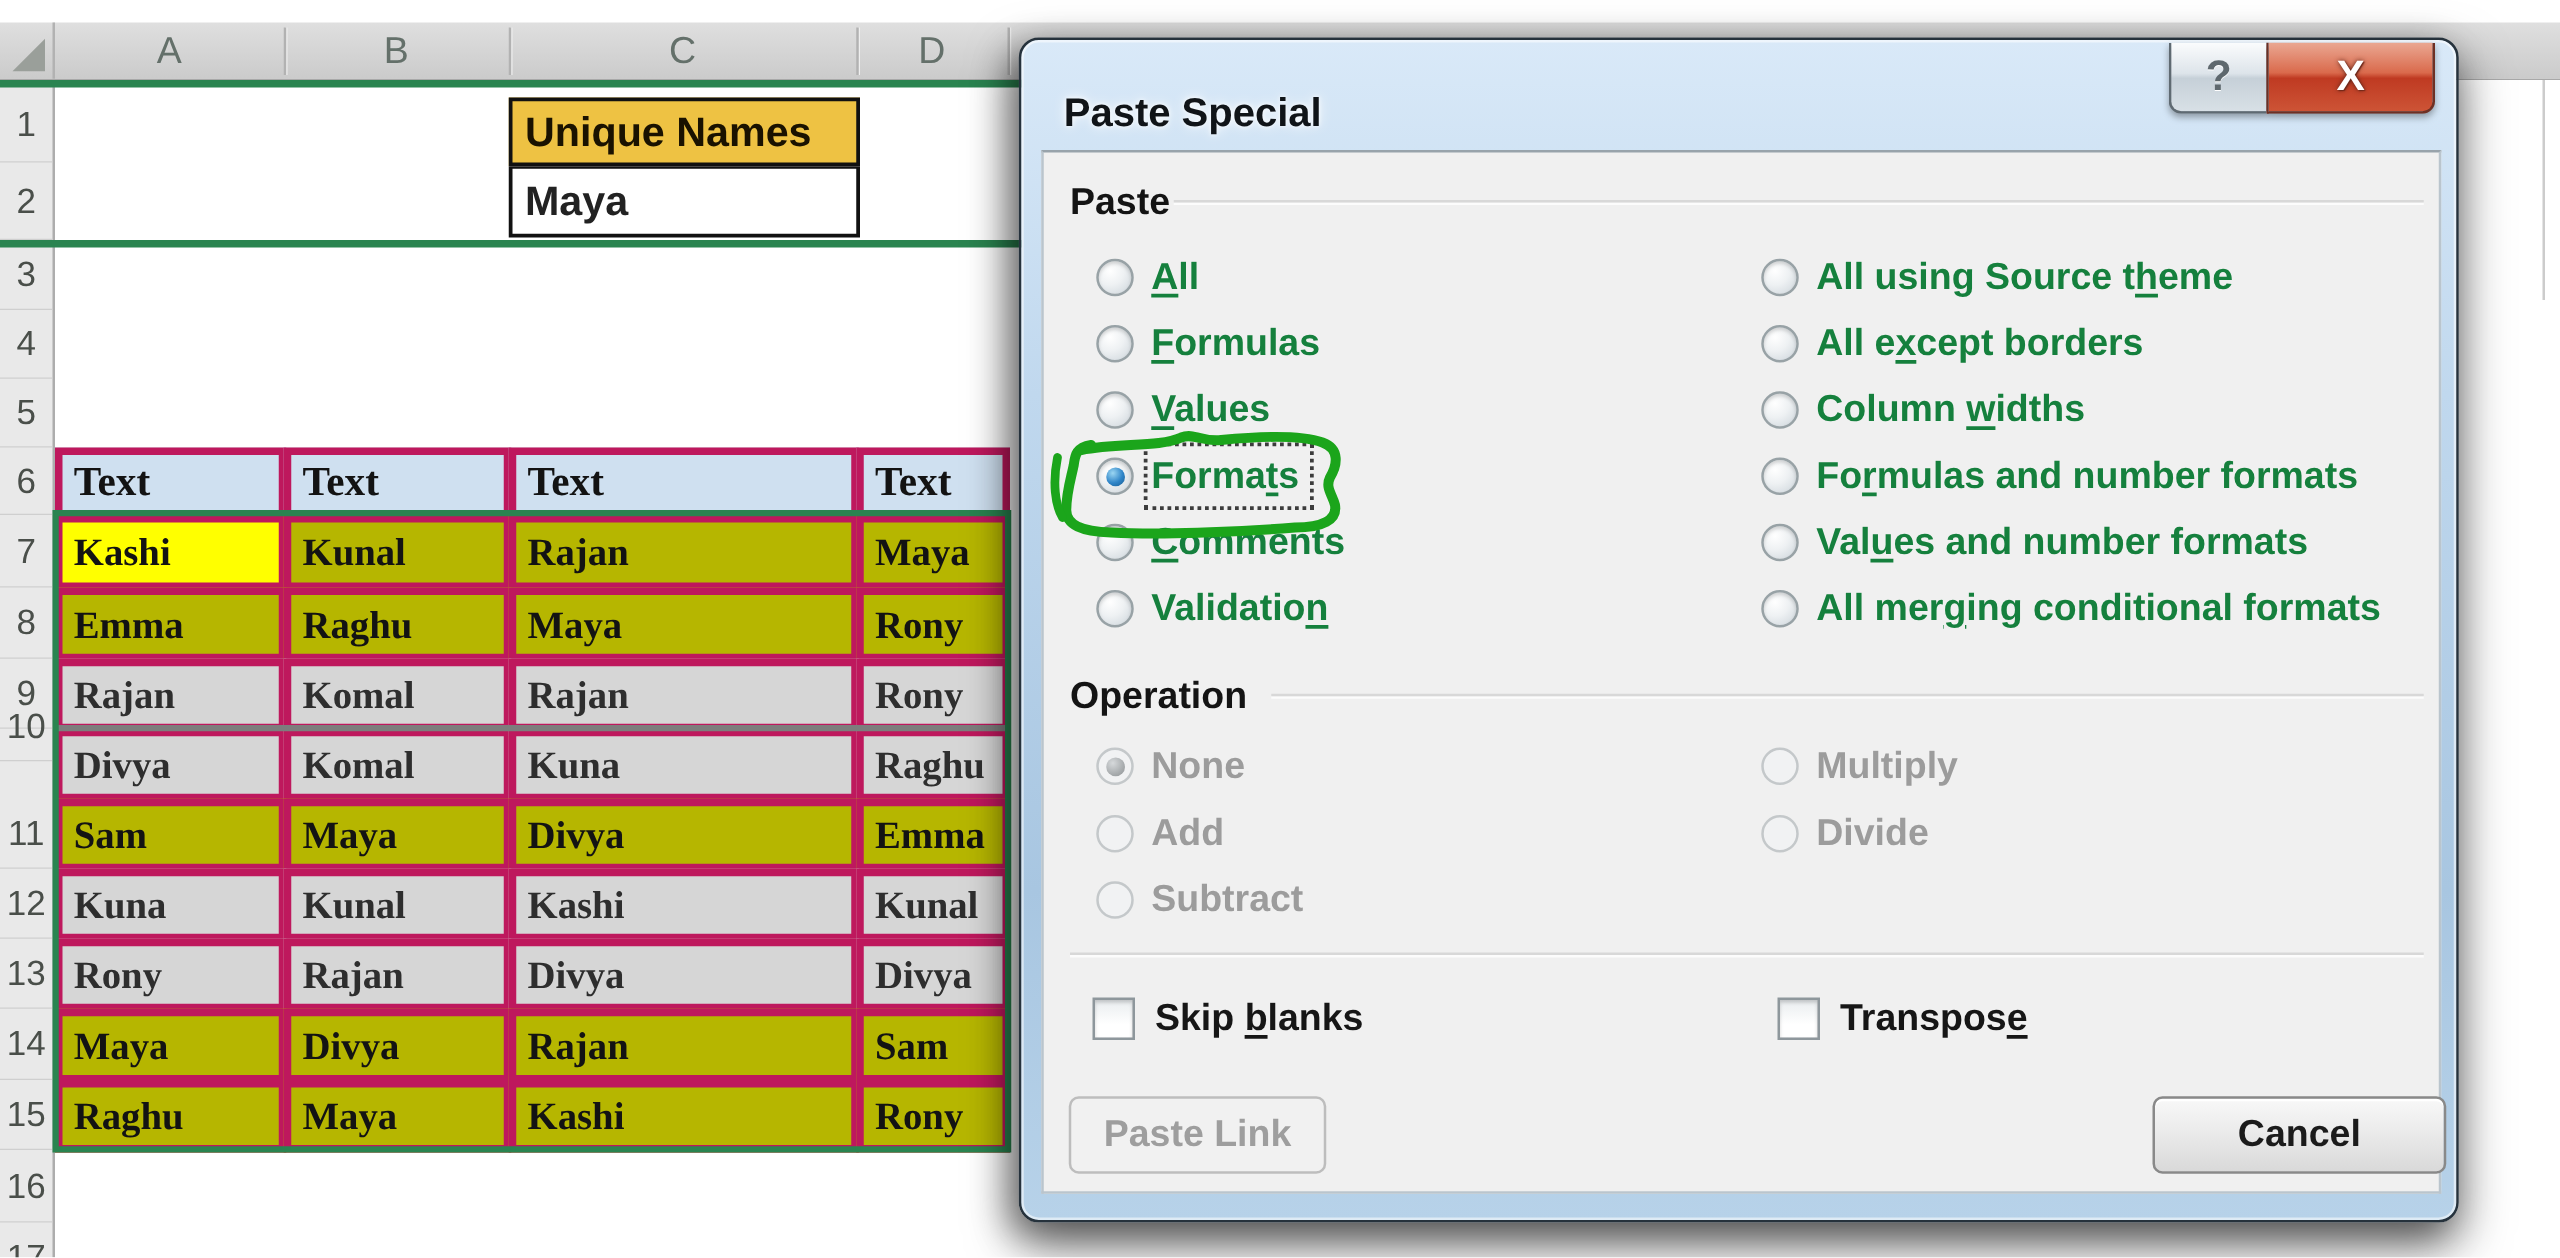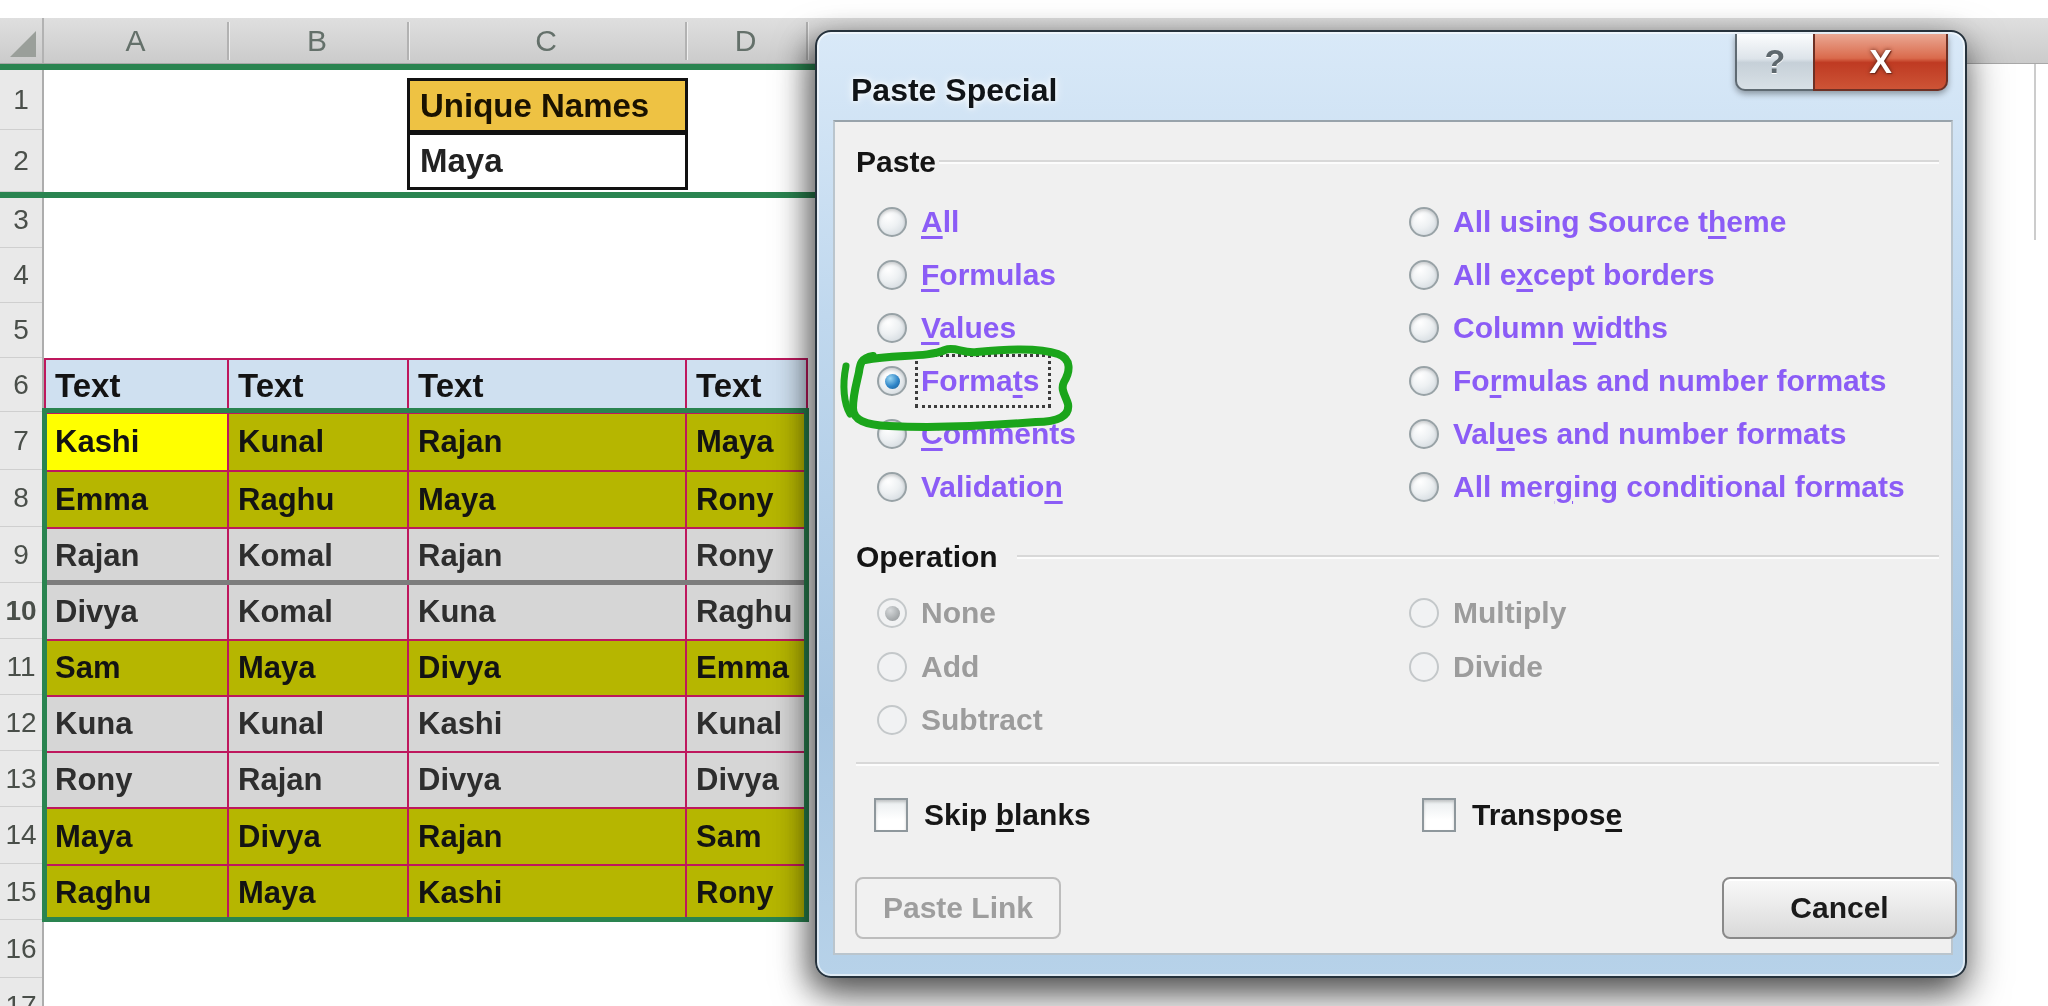--- a/index.html
+++ b/index.html
@@ -23,21 +23,21 @@
 
   
   .cellbox{position:absolute;display:flex;align-items:center;padding-left:10px;
     font-size:33px;border:3px solid #111111;}
   #cell-c1{font-weight:700;color:#1a1200;}
   #cell-c2{background:#ffffff;border-top-width:2px;font-weight:600;color:#222;}
 
   
   #grid-table{position:absolute;z-index:1;}
   .gcell{position:absolute;display:flex;align-items:center;padding-left:9px;
-    border:2px solid #be185d;font-size:31px;font-weight:600;color:#131313;overflow:hidden;}
+    border:6px solid #be185d;font-size:31px;font-weight:600;color:#131313;overflow:hidden;font-family:Liberation Serif, serif;}
   .gcell.hdr{font-weight:700;font-size:33px;}
   .gcell.bold{font-weight:800;}
   #thick-divider{position:absolute;height:5px;background:#7d7d7d;z-index:2;}
   #selection-box{position:absolute;border:5px solid #2a8450;z-index:3;pointer-events:none;}
 
   
   #dialog{position:absolute;left:815px;top:30px;width:1152px;height:948px;border-radius:16px;
     background:linear-gradient(180deg,#d9e9f8 0%,#c0d8ee 30%,#a8c6e1 72%,#b7d2e9 100%);
     border:2px solid #26323c;z-index:10;
     box-shadow:inset 0 0 0 2px rgba(255,255,255,.55), 0 16px 40px rgba(0,0,0,.55), -8px 10px 28px rgba(0,0,0,.35);}
@@ -53,21 +53,21 @@
     background:linear-gradient(180deg,#eaa893 0%,#da6a4c 44%,#bf3a22 52%,#cd5436 100%);}
   #btn-close span{font-size:34px;font-weight:800;color:#ffffff;text-shadow:0 0 4px #5a2318,1px 1px 1px #7a2a1a;}
 
   #dialog-panel{position:absolute;left:16px;top:88px;width:1120px;height:835px;background:#f0f0f0;
     border:2px solid #bac5cd;border-top-color:#98a3ab;text-align:right;}
   .group-label{position:absolute;font-size:30px;font-weight:600;color:#141414;transform:translateY(-50%);}
   .rule{position:absolute;height:2px;background:#d8d8d8;box-shadow:0 2px 0 #fcfcfc;}
   .sep{position:absolute;height:2px;background:#d8d8d8;box-shadow:0 2px 0 #fcfcfc;}
 
   .opt{position:absolute;display:flex;align-items:center;gap:14px;height:44px;transform:translateY(-50%);}
-  .opt .lbl{font-size:30px;font-weight:600;color:#8b5cf6;white-space:nowrap;}
+  .opt .lbl{font-size:30px;font-weight:600;color:#15803d;white-space:nowrap;}
   .opt.disabled .lbl{color:#9c9c9c;}
   .radio{width:30px;height:30px;border-radius:50%;border:2px solid #98a2a6;flex:0 0 auto;
     background:radial-gradient(circle at 35% 30%,#ffffff 0%,#eef1f3 45%,#ccd4da 100%);
     box-shadow:inset 0 2px 3px rgba(0,0,0,.15);display:flex;align-items:center;justify-content:center;}
   .radio.sel::after{content:'';width:15px;height:15px;border-radius:50%;
     background:radial-gradient(circle at 35% 30%,#9bd6f2 0%,#2f85c8 55%,#175a90 100%);}
   .opt.disabled .radio{border-color:#c4c8ca;background:#f1f2f3;box-shadow:none;}
   .opt.disabled .radio.sel::after{background:radial-gradient(circle at 35% 30%,#d6d9db 0%,#a9adaf 60%,#8f9395 100%);}
   .accel{text-decoration:underline;text-underline-offset:4px;}
 
@@ -109,21 +109,21 @@
   <div id="row-strip">
       <div class="row-num" style="top: 6px; height: 60px;">1</div>
       <div class="row-num" style="top: 66px; height: 62px;">2</div>
       <div class="row-num" style="top: 128px; height: 56px;">3</div>
       <div class="row-num" style="top: 184px; height: 55px;">4</div>
       <div class="row-num" style="top: 239px; height: 55px;">5</div>
       <div class="row-num" style="top: 294px; height: 54px;">6</div>
       <div class="row-num" style="top: 348px; height: 58px;">7</div>
       <div class="row-num" style="top: 406px; height: 57px;">8</div>
       <div class="row-num" style="top: 463px; height: 56px;">9</div>
-      <div class="row-num" style="top: 519px; height: 56px; font-weight: bold;">10</div>
+      <div class="row-num" style="top: 489px; height: 56px;">10</div>
       <div class="row-num" style="top: 575px; height: 56px;">11</div>
       <div class="row-num" style="top: 631px; height: 56px;">12</div>
       <div class="row-num" style="top: 687px; height: 56px;">13</div>
       <div class="row-num" style="top: 743px; height: 57px;">14</div>
       <div class="row-num" style="top: 800px; height: 56px;">15</div>
       <div class="row-num" style="top: 856px; height: 58px;">16</div>
       <div class="row-num" style="top: 914px; height: 56px;">17</div>
     </div>
 
   <div class="green-line" style="top:64px;background:#2a8450;"></div>

